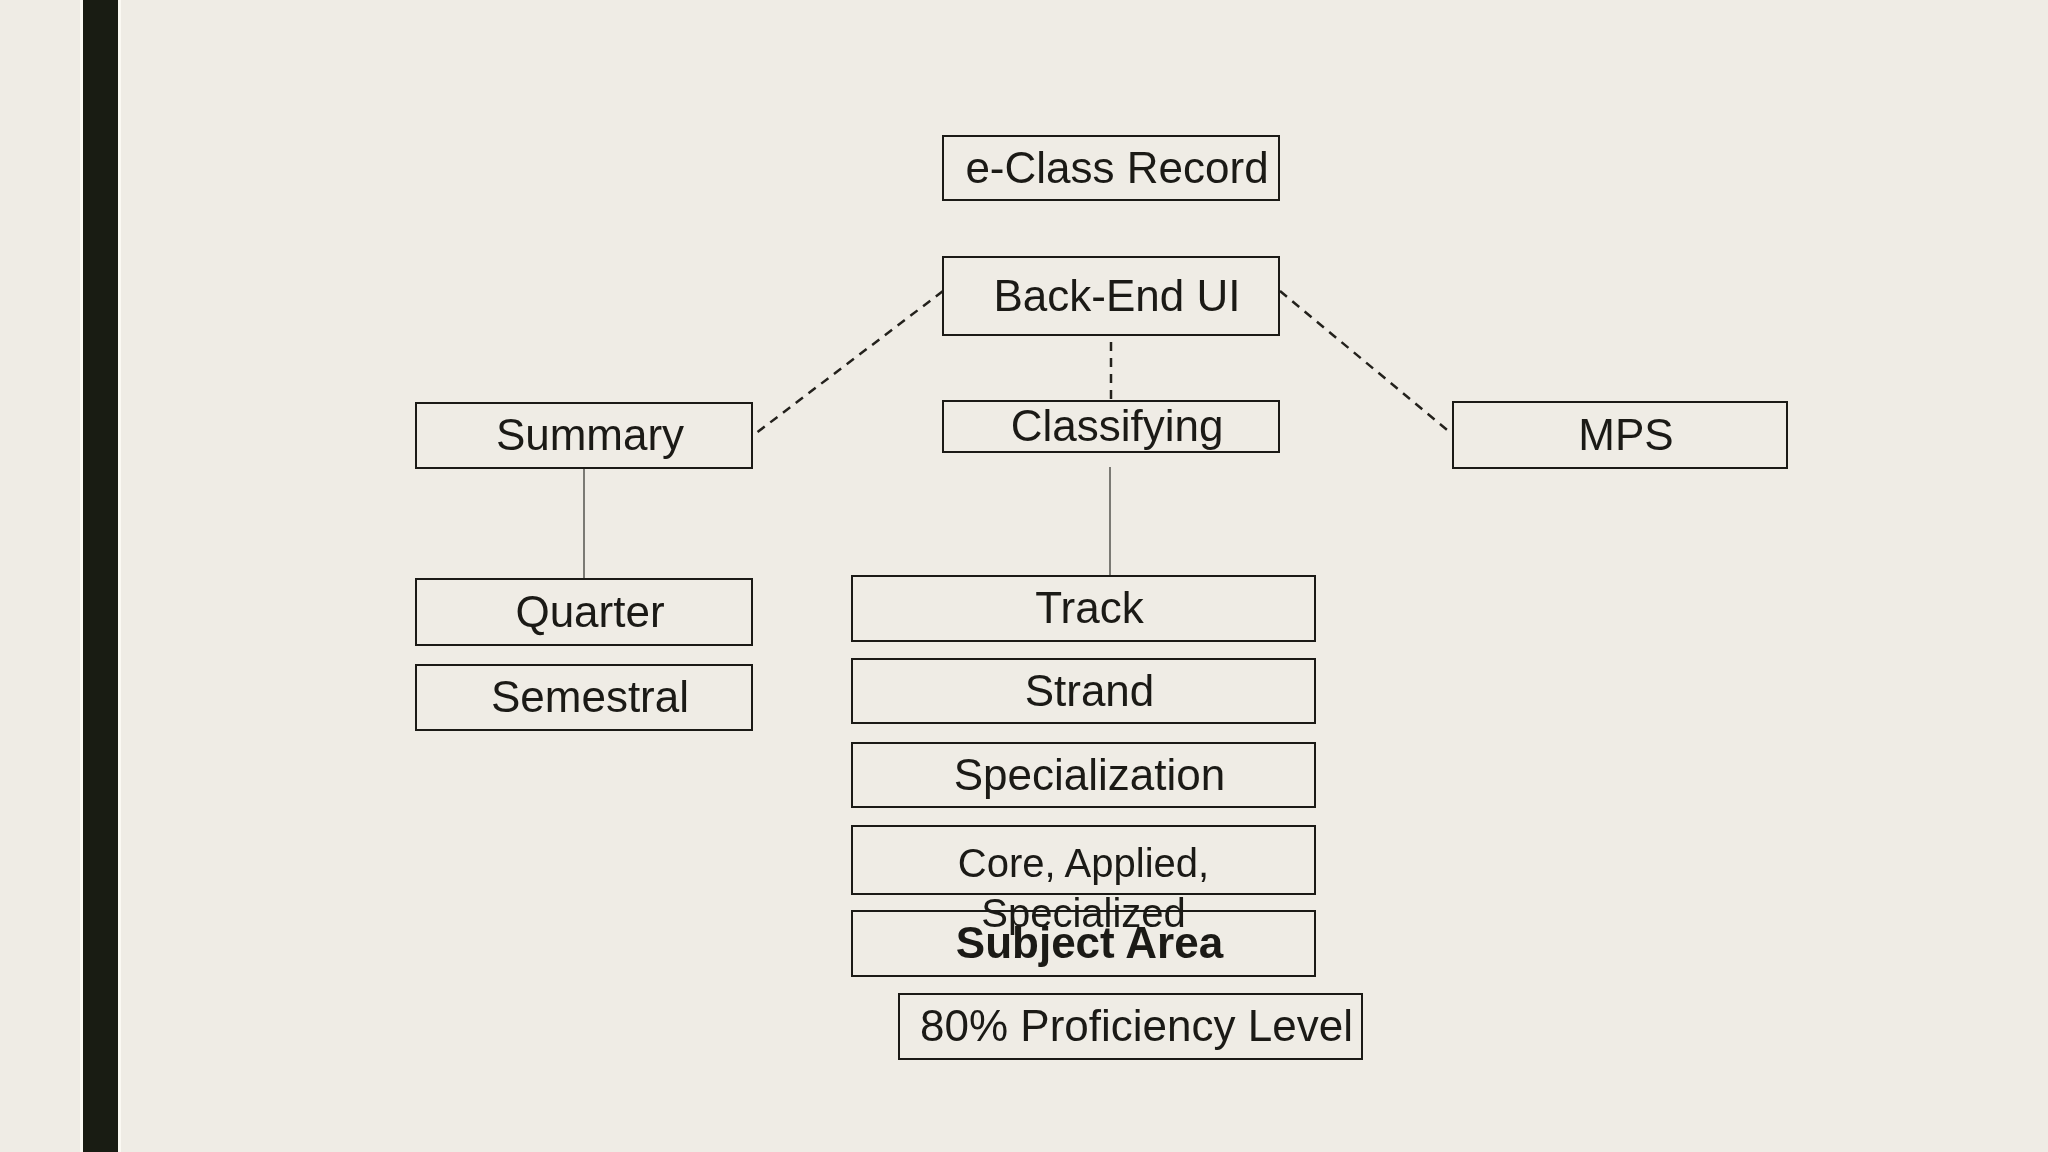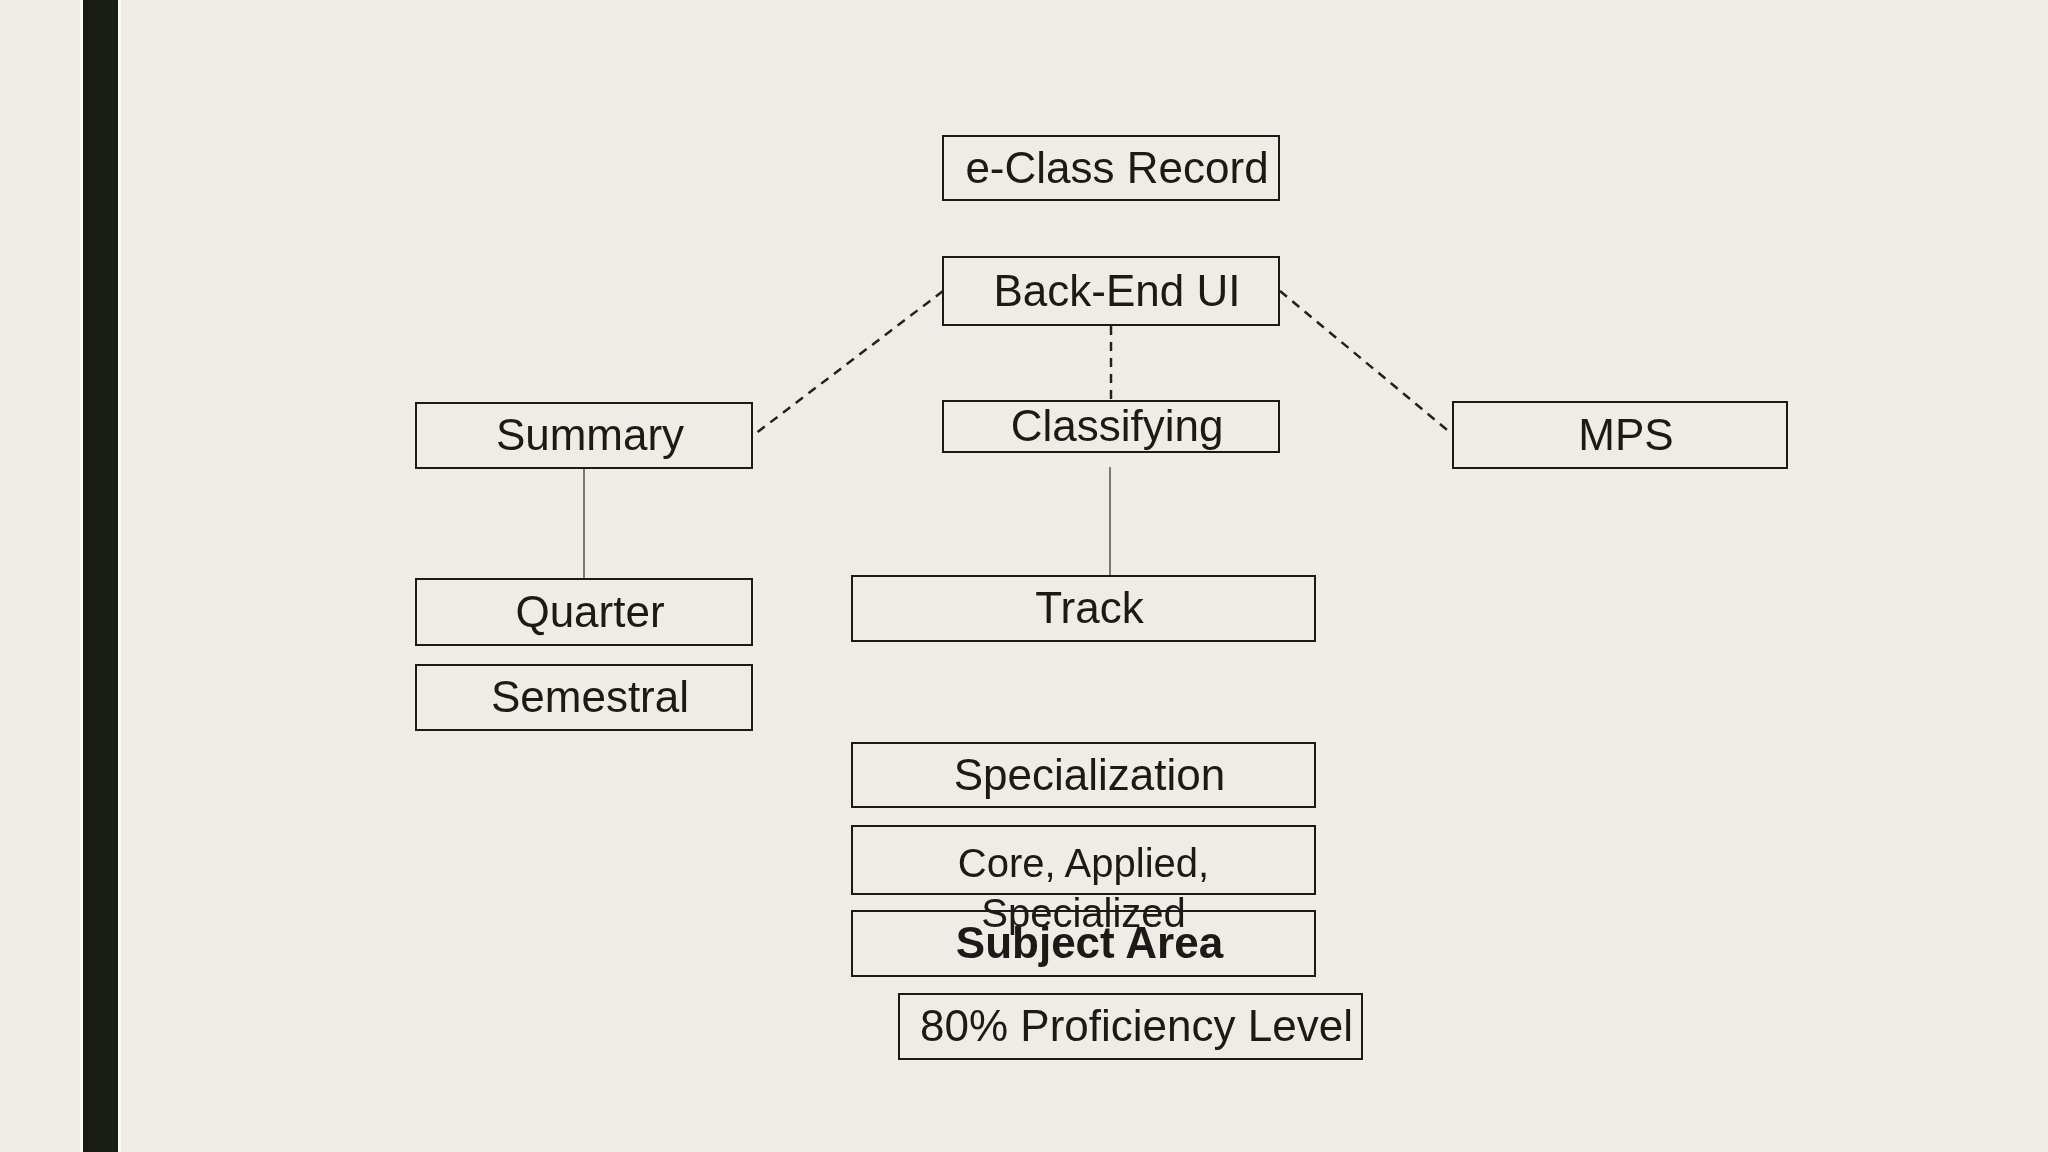--- a/index.html
+++ b/index.html
@@ -27,21 +27,21 @@
     padding-left:12px;
   }
   .overflow-text{
     position:absolute;box-sizing:border-box;
     font-size:40px;color:#1b1a16;line-height:50px;
     text-align:center;white-space:normal;
     z-index:5;
   }
   
   .n-root          {left:942px; top:135px; width:338px; height:66px;}
-  .n-backend       {left:942px; top:256px; width:338px; height:70px;}
+  .n-backend       {left:942px; top:256px; width:338px; height:80px;}
   .n-summary       {left:415px; top:402px; width:338px; height:67px;}
   .n-classifying   {left:942px; top:400px; width:338px; height:53px;}
   .n-mps           {left:1452px;top:401px; width:336px; height:68px;}
   .n-quarter       {left:415px; top:578px; width:338px; height:68px;}
   .n-semestral     {left:415px; top:664px; width:338px; height:67px;}
   .n-track         {left:851px; top:575px; width:465px; height:67px;}
   .n-strand        {left:851px; top:658px; width:465px; height:66px;}
   .n-specialization{left:851px; top:742px; width:465px; height:66px;}
   .n-core          {left:851px; top:825px; width:465px; height:70px;}
   .n-core-text     {left:851px; top:838px; width:465px;}
@@ -74,20 +74,21 @@
   <div class="node n-classifying">Classifying</div>
 
   <div class="node n-mps">MPS</div>
 
   <div class="node n-quarter">Quarter</div>
 
   <div class="node n-semestral">Semestral</div>
 
   <div class="node n-track">Track</div>
 
+  <div class="node n-strand">Strand</div>
 
   <div class="node n-specialization">Specialization</div>
 
   <div class="node n-core"></div>
   <div class="overflow-text n-core-text">Core, Applied, Specialized</div>
 
   <div class="node n-subject-area">Subject Area</div>
 
   <div class="node n-proficiency">80% Proficiency Level</div>
 

